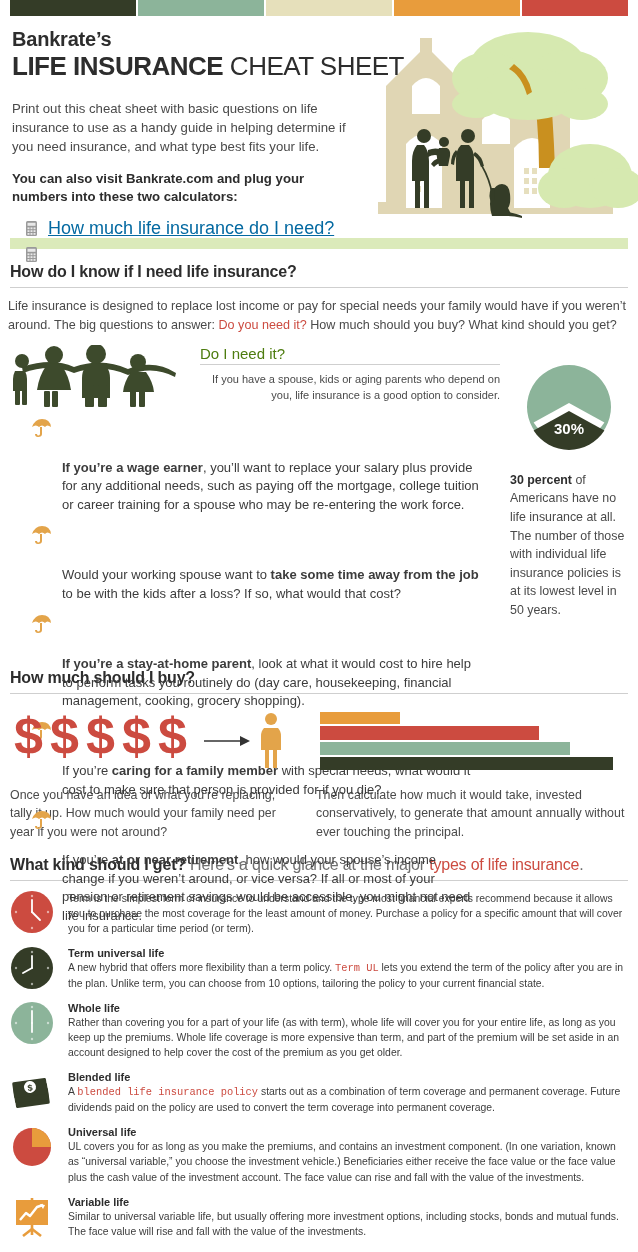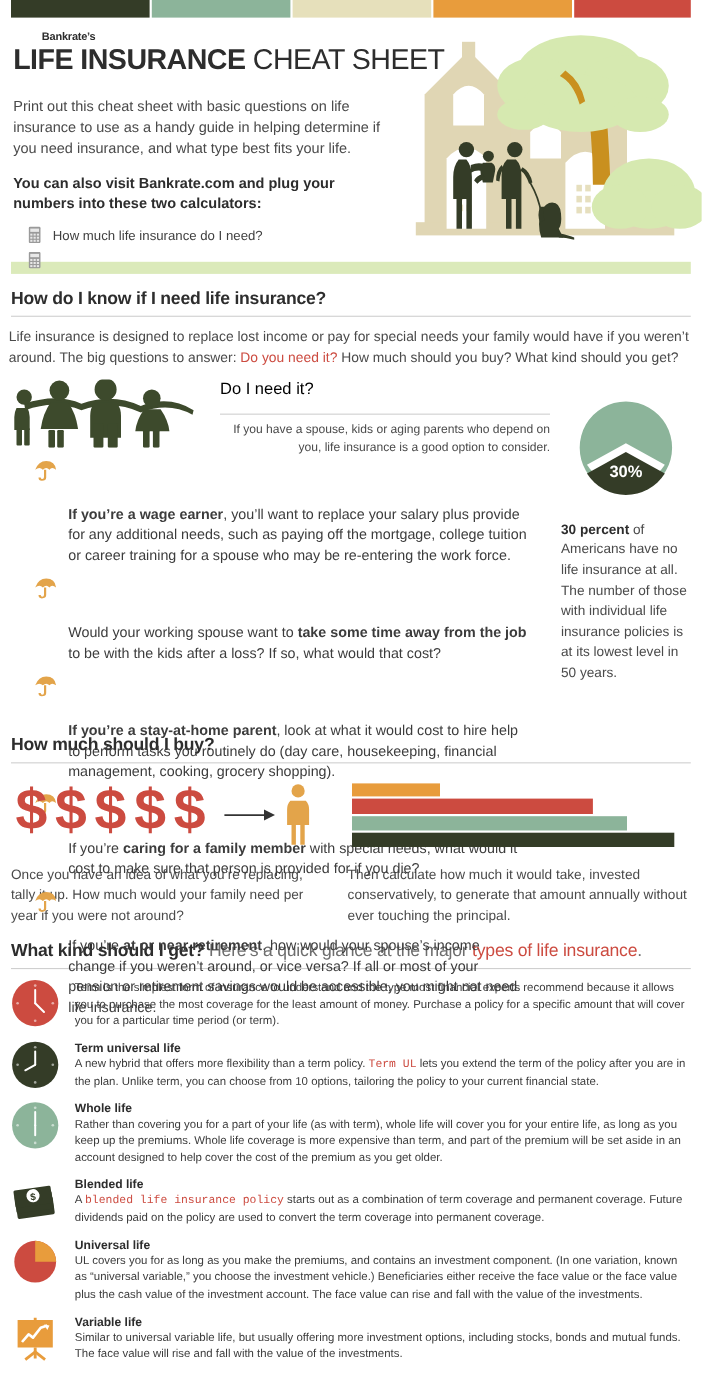--- a/index.html
+++ b/index.html
@@ -22,40 +22,40 @@
   .seg0 { flex: 0 0 126px; background: #343c27; }
   .seg1 { flex: 0 0 126px; background: #8cb49a; }
   .seg2 { flex: 0 0 126px; background: #e6e0bb; }
   .seg3 { flex: 0 0 126px; background: #e89c3c; }
   .seg4 { flex: 1 1 auto;  background: #cc4b40; }
 
   
   .header { position: relative; height: 222px; }
   .header-text { position: absolute; left: 12px; top: 12px; width: 400px; z-index: 3; }
   .brand {
-    font-size: 10px; font-weight: bold; color: #2d2d2d; letter-spacing: -.2px; margin-left: 26px;
+    font-size: 20px; font-weight: bold; color: #2d2d2d; letter-spacing: -.2px;
   }
   .bigtitle {
     font-size: 26px; color: #2d2d2d; letter-spacing: -.5px; line-height: 1.12;
     margin-top: 1px; white-space: nowrap;
   }
   .bigtitle b { font-weight: bold; }
   .bigtitle .light { font-weight: normal; }
   .intro {
     margin-top: 18px; font-size: 13.2px; line-height: 1.45; color: #4a4a4a;
     max-width: 340px;
   }
   .subintro {
     margin-top: 13px; font-size: 13.2px; line-height: 1.42; font-weight: bold;
     color: #2d2d2d; max-width: 350px;
   }
   .calc-list { margin-top: 11px; }
   .calc-row { display: flex; align-items: center; gap: 11px; margin-bottom: 8px; padding-left: 14px; }
   .calc-ico { width: 11px; height: 15px; flex: 0 0 11px; }
-  .calc-link { font-size: 12px; color: #404040; }
+  .calc-link { font-size: 18px; color: #0369a1; text-decoration: underline; }
 
   
   .header-art { position: absolute; right: 0; top: 0; width: 270px; height: 222px; z-index: 1; }
 
   
   .greenbar { margin: 0 10px; height: 11px; background: #dbeaba; }
 
   
   .sec-head {
     margin: 14px 10px 0 10px;
@@ -67,21 +67,21 @@
 
   .sec-para {
     margin: 9px 8px 0 8px; font-size: 12.6px; line-height: 1.5; color: #4a4a4a;
   }
   .sec-para .red { color: #cc4b40; }
 
   
   .needit { position: relative; margin-top: 10px; height: 310px; }
   .family-art { position: absolute; left: 8px; top: 0; width: 182px; height: 62px; }
   .needit-right { position: absolute; left: 200px; top: 0; width: 300px; }
-  .needit-h { font-size: 15px; color: #000000; padding-bottom: 14px; border-bottom: 1px solid #cfcfcf; }
+  .needit-h { font-size: 15px; color: #4d7c0f; padding-bottom: 2px; border-bottom: 1px solid #cfcfcf; }
   .needit-p { margin-top: 7px; font-size: 11px; line-height: 1.45; color: #4a4a4a; text-align: right; }
 
   .bullets { position: absolute; left: 30px; top: 72px; width: 450px; }
   .bullet { display: flex; gap: 10px; margin-bottom: 10px; }
   .umb { flex: 0 0 22px; width: 22px; height: 20px; margin-top: 1px; }
   .btxt { font-size: 13px; line-height: 1.42; color: #3c3c3c; margin-top: 42px; }
   .btxt b { font-weight: bold; }
 
   
   .piebox { position: absolute; right: 10px; top: 10px; width: 118px; }

